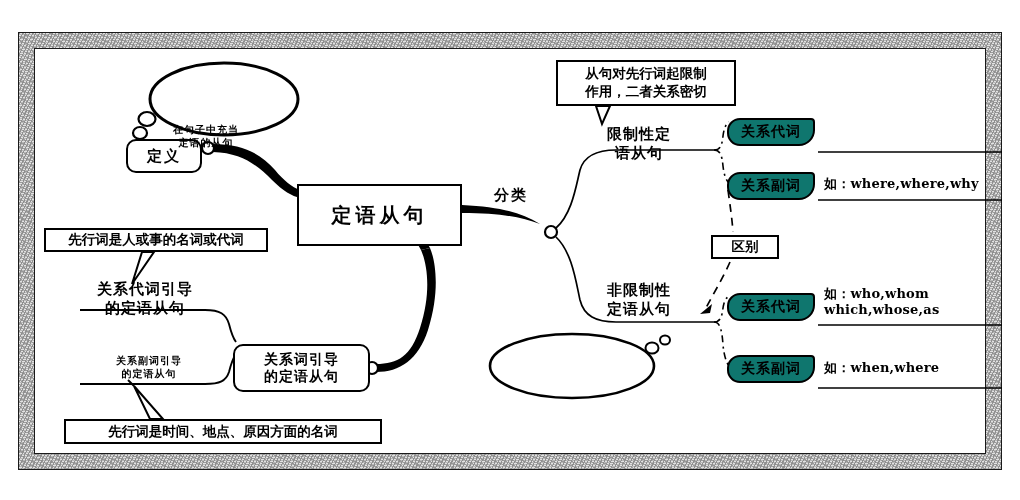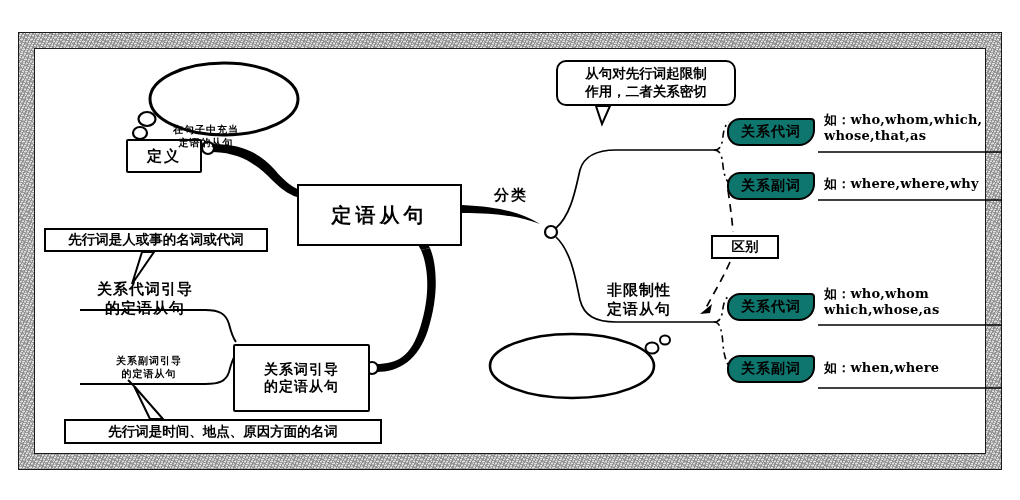--- a/index.html
+++ b/index.html
@@ -38,36 +38,36 @@
   
   .main-box{
     left:297px;top:184px;width:165px;height:62px;
     border:2.5px solid #000;background:#fff;
     display:flex;align-items:center;justify-content:center;
     font-size:20px;letter-spacing:4px;
   }
 
   
   .rbox{
-    border:2.2px solid #000;background:#fff;border-radius:2px;
+    border:2.2px solid #000;background:#fff;border-radius:10px;
     display:flex;align-items:center;justify-content:center;
     text-align:center;line-height:1.25;
   }
   .def-box{left:126px;top:139px;width:76px;height:34px;font-size:15px;letter-spacing:2px;}
-  .rel-guide-box{left:233px;top:344px;width:137px;height:68px;font-size:14px;letter-spacing:1px;}
+  .rel-guide-box{left:233px;top:344px;width:137px;height:48px;font-size:14px;letter-spacing:1px;}
 
   
   .sqbox{
     border:2.2px solid #000;background:#fff;
     display:flex;align-items:center;justify-content:center;
     text-align:center;line-height:1.3;
   }
   .call-ante-pron{left:44px;top:228px;width:224px;height:24px;font-size:13.5px;}
   .call-ante-adv{left:64px;top:419px;width:318px;height:25px;font-size:13.5px;}
-  .call-restrict{left:556px;top:60px;width:180px;height:46px;font-size:13.5px;padding:2px 4px;border-radius:10px;}
+  .call-restrict{left:556px;top:60px;width:180px;height:46px;font-size:13.5px;padding:2px 4px;}
   .distinct-box{left:711px;top:235px;width:68px;height:24px;font-size:13.5px;}
 
   
   .pill{
     border:2.4px solid #000;background:#0f766e;
     border-top-left-radius:13px;border-bottom-left-radius:13px;
     border-top-right-radius:4px;border-bottom-right-radius:16px;
     display:flex;align-items:center;justify-content:center;
     font-size:14px;letter-spacing:1px;
   }
@@ -161,24 +161,24 @@
   <div class="nd main-box cjk">定语从句</div>
 
   <div class="lbl cjk lbl-classify">分类</div>
 
   <div class="nd rbox def-box cjk">定义</div>
   <div class="cloud-txt cloud1-txt cjk" style="white-space:pre-line;">在句子中充当
 定语的从句</div>
 
   <div class="nd sqbox call-restrict cjk" style="white-space:pre-line;">从句对先行词起限制
 作用，二者关系密切</div>
+  <div class="lbl cjk lbl-restrictive" style="white-space:pre-line;">限制性定
+语从句</div>
 
   <div class="nd pill p1 cjk">关系代词</div>
-  <div class="ex ex1 lat">如：who,whom,which,
-whose,that,as</div>
 
   <div class="nd pill p2 cjk">关系副词</div>
   <div class="ex ex2 lat">如：where,where,why</div>
 
   <div class="nd sqbox distinct-box cjk">区别</div>
 
   <div class="lbl cjk lbl-nonrestrictive" style="white-space:pre-line;">非限制性
 定语从句</div>
 
   <div class="nd pill p3 cjk">关系代词</div>

